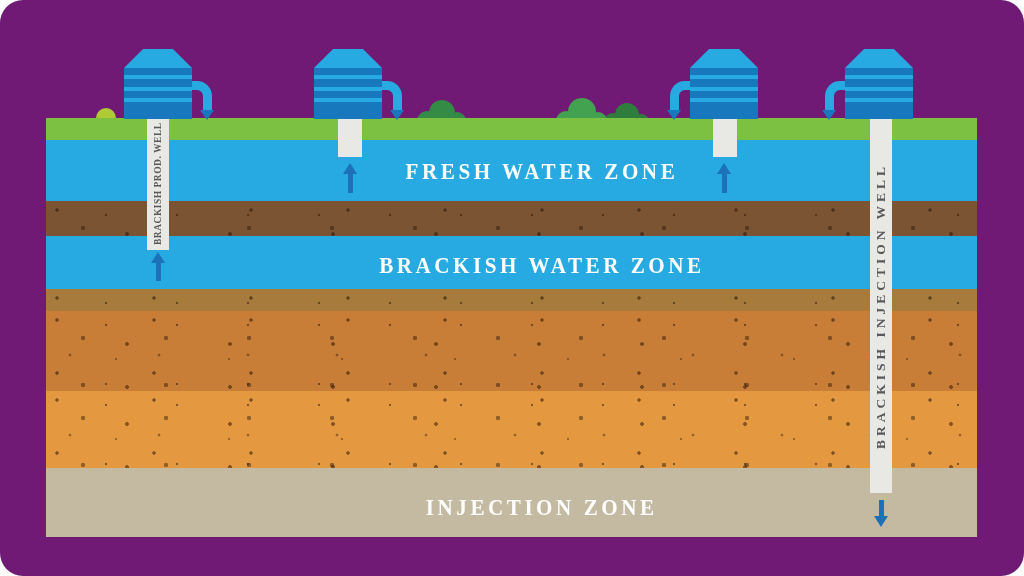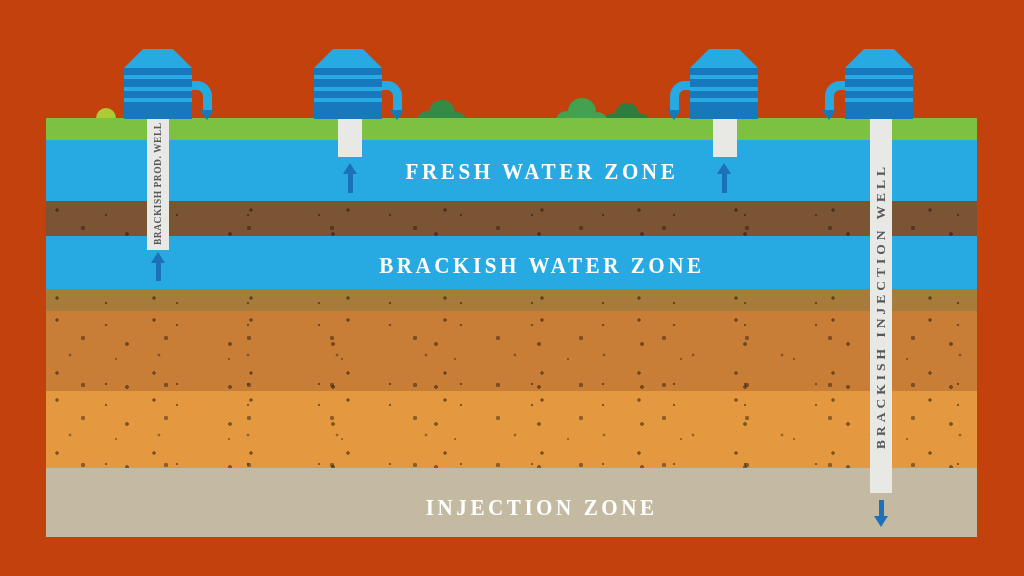--- a/index.html
+++ b/index.html
@@ -1,17 +1,17 @@
 <!DOCTYPE html>
 <html><head>
 <meta charset="utf-8">
 <style>
   html,body{margin:0;padding:0;background:#ffffff;}
-  #scene{position:relative;width:1024px;height:576px;background:#c2410c;overflow:hidden;
-         font-family:"Liberation Serif","DejaVu Serif",serif;}
+  #scene{position:relative;width:1024px;height:576px;background:#701a75;overflow:hidden;
+         font-family:"Liberation Serif","DejaVu Serif",serif;border-radius:23px;}
 
   
   .layer{position:absolute;left:46px;width:931px;}
   .layer-grass        {top:118px;height:22px;background:#7CC142;}
   .layer-fresh        {top:140px;height:61px;background:#27AAE1;}
   .layer-brown        {top:201px;height:35px;background:#7B5433;}
   .layer-brackish     {top:236px;height:53px;background:#27AAE1;}
   .layer-olive        {top:289px;height:22px;background:#A67B3B;}
   .layer-dark-orange  {top:311px;height:80px;background:#C87E37;}
   .layer-light-orange {top:391px;height:77px;background:#E49940;}

